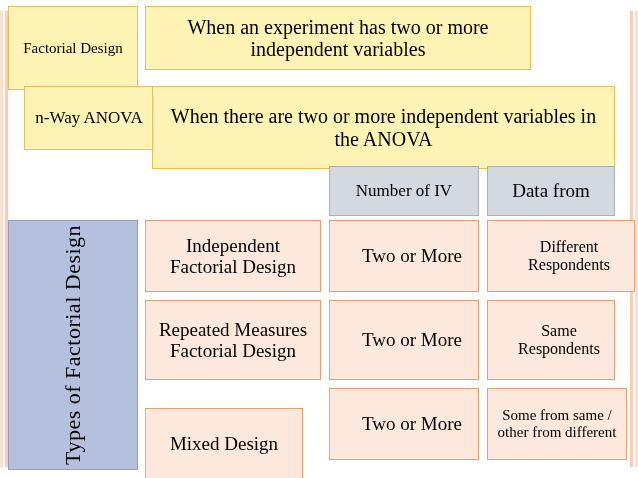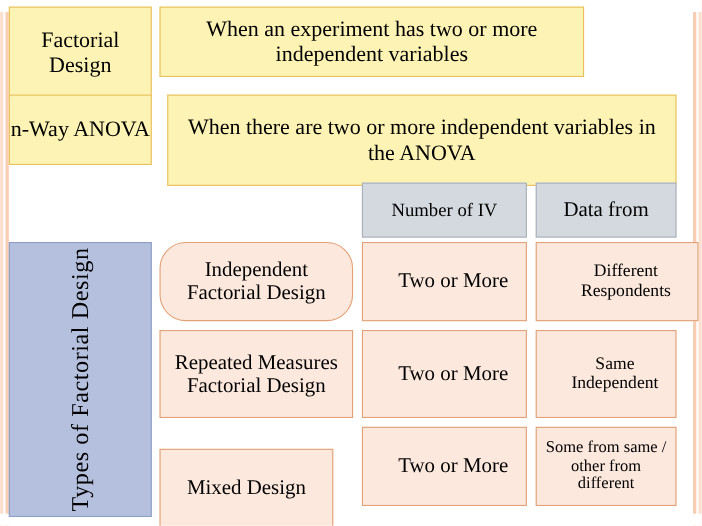--- a/index.html
+++ b/index.html
@@ -61,52 +61,52 @@
   .gray {
     background: #d4d9df;
     border: 1px solid #a9b0ba;
   }
   .blue {
     background: #b4c0dd;
     border: 1px solid #8f9ec4;
   }
 
   
-  #factorial-design-label { left: 8px;  top: 6px;   width: 130px; height: 84px; font-size: 20px; }
+  #factorial-design-label { left: 8px;  top: 6px;   width: 130px; height: 84px; font-size: 15px; }
   #factorial-design-desc  { left: 145px;top: 6px;   width: 386px; height: 64px; font-size: 20px; padding: 0 12px; }
 
   
-  #nway-anova-label { left: 8px;   top: 86px;  width: 130px; height: 64px; font-size: 20px; }
+  #nway-anova-label { left: 24px;   top: 86px;  width: 130px; height: 64px; font-size: 17px; }
   #nway-anova-desc  { left: 152px; top: 86px;  width: 463px; height: 83px; font-size: 20px; padding: 0 10px; }
 
   
   #header-number-iv { left: 329px; top: 166px; width: 150px; height: 50px; font-size: 17px; }
   #header-data-from { left: 487px; top: 166px; width: 128px; height: 50px; font-size: 19px; }
 
   
   #types-of-factorial-design {
     left: 8px; top: 220px; width: 130px; height: 250px;
     font-size: 22px;
     writing-mode: vertical-rl;
     transform: rotate(180deg);
     letter-spacing: 0.5px;
   }
 
   
-  #row1-name   { left: 145px; top: 220px; width: 176px; height: 72px; font-size: 19px; padding: 0 6px; border-radius: 24px; }
+  #row1-name   { left: 145px; top: 220px; width: 176px; height: 72px; font-size: 19px; padding: 0 6px; }
   #row1-iv     { left: 329px; top: 220px; width: 150px; height: 72px; font-size: 19px; }
   #row1-data   { left: 487px; top: 220px; width: 148px; height: 72px; font-size: 16px; }
 
   #row2-name   { left: 145px; top: 300px; width: 176px; height: 80px; font-size: 19px; padding: 0 6px; text-align: center; }
   #row2-iv     { left: 329px; top: 300px; width: 150px; height: 80px; font-size: 19px; }
   #row2-data   { left: 487px; top: 300px; width: 128px; height: 80px; font-size: 16px; }
 
   #row3-name   { left: 145px; top: 388px; width: 158px; height: 72px; font-size: 19px; padding: 0 6px; margin-top: 20px; }
   #row3-iv     { left: 329px; top: 388px; width: 150px; height: 72px; font-size: 19px; }
-  #row3-data   { left: 487px; top: 388px; width: 128px; height: 72px; font-size: 15px; padding: 0 4px; }
+  #row3-data   { left: 487px; top: 388px; width: 140px; height: 72px; font-size: 15px; padding: 0 4px; }
 </style>
 </head>
 <body>
 
 <div id="slide">
 
   <div class="rail left-a"></div>
   <div class="rail left-b"></div>
   <div class="rail right-a"></div>
   <div class="rail right-b"></div>
@@ -128,19 +128,19 @@
   <div id="header-number-iv" class="cell gray">Number of IV</div>
 
   <div id="types-of-factorial-design" class="cell blue">Types of Factorial Design</div>
 
   <div id="row1-name" class="cell peach">Independent Factorial Design</div>
   <div id="row1-iv" class="cell peach">Two or More</div>
   <div id="row1-data" class="cell peach">Different Respondents</div>
 
   <div id="row2-name" class="cell peach">Repeated Measures Factorial Design</div>
   <div id="row2-iv" class="cell peach">Two or More</div>
-  <div id="row2-data" class="cell peach">Same Independent</div>
+  <div id="row2-data" class="cell peach">Same Respondents</div>
 
   <div id="row3-name" class="cell peach">Mixed Design</div>
   <div id="row3-iv" class="cell peach">Two or More</div>
   <div id="row3-data" class="cell peach">Some from same / other from different</div>
 
 </div>
 
 </body></html>

